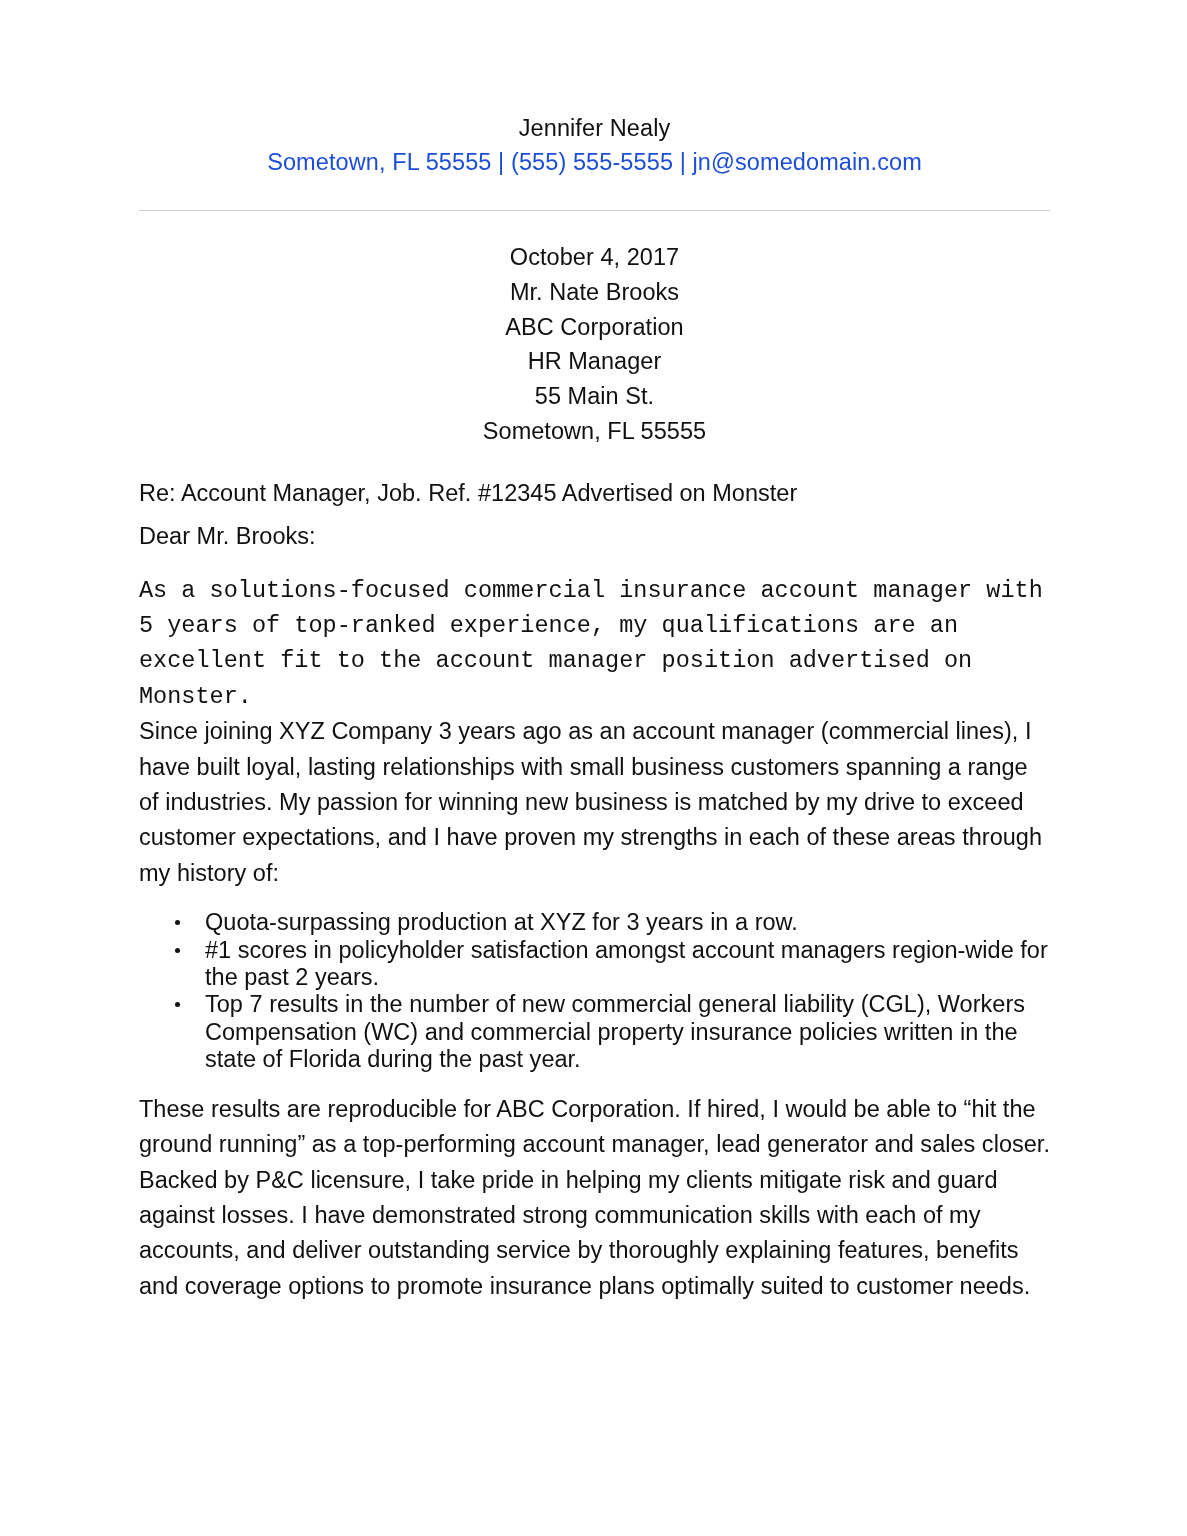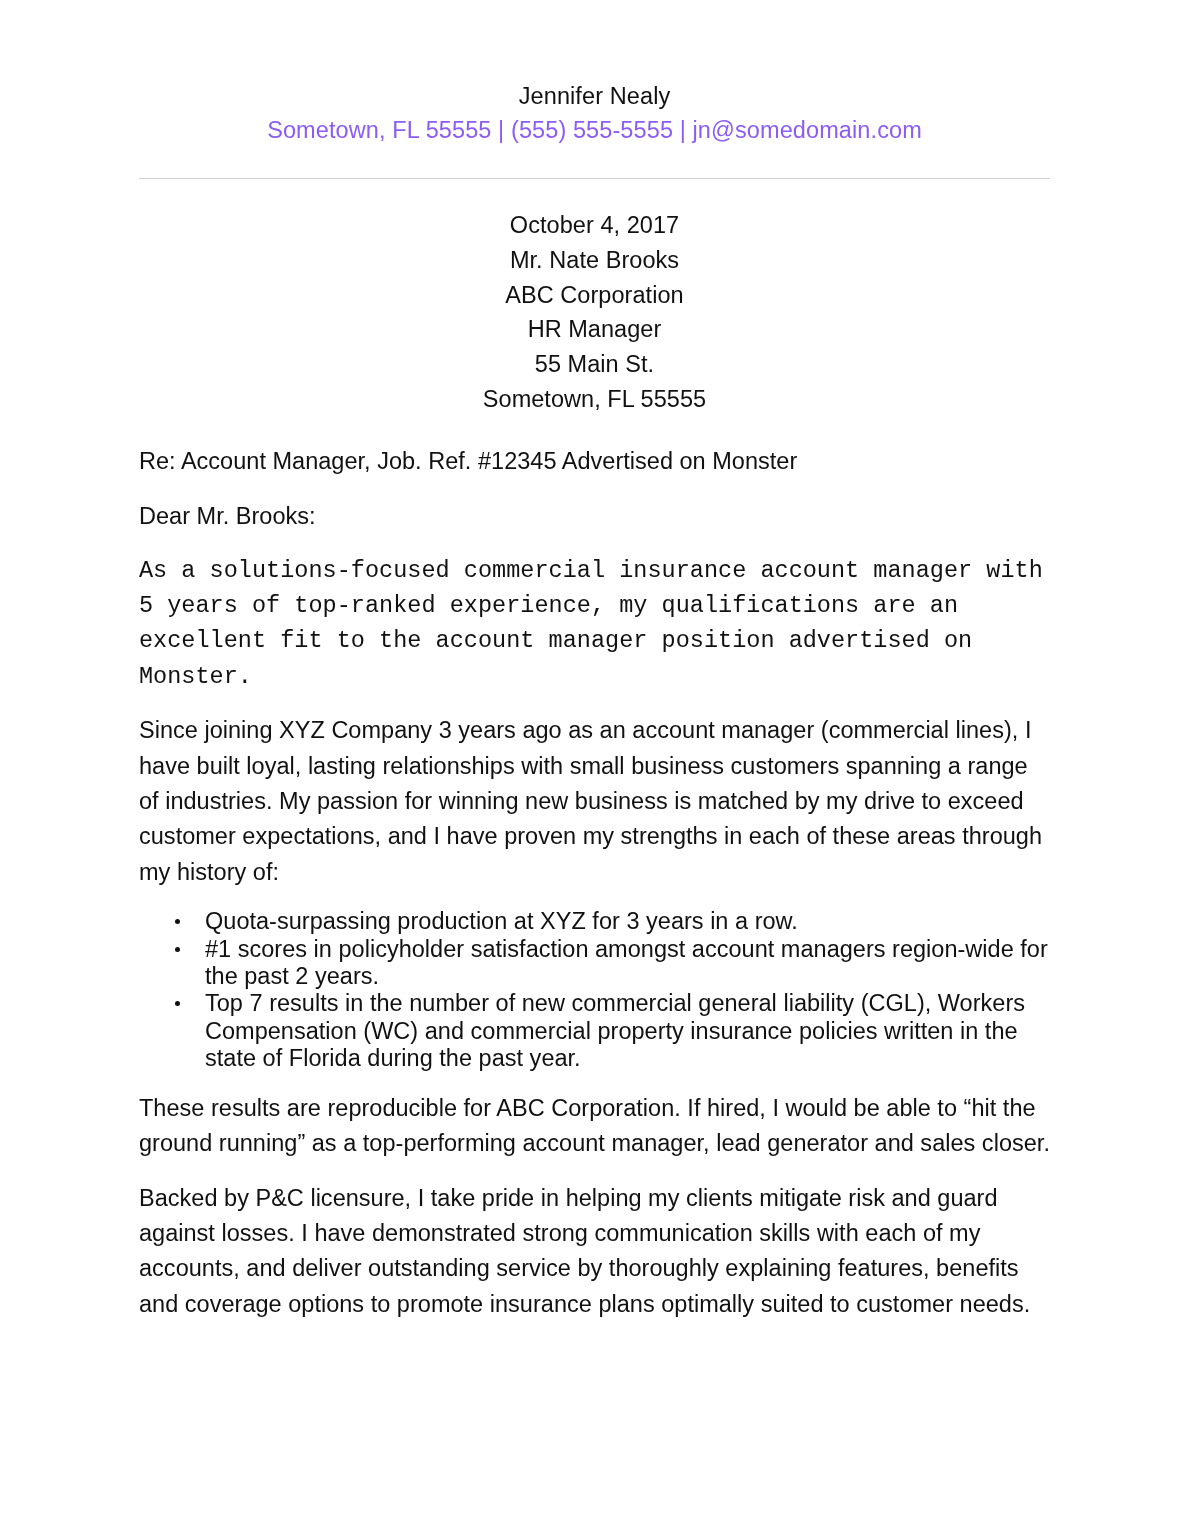--- a/index.html
+++ b/index.html
@@ -26,32 +26,32 @@
   .content {
     position: absolute;
     left: 139px;
     top: 0;
     width: 911px;
   }
 
   
   .letterhead {
     text-align: center;
-    padding-top: 79px;
+    padding-top: 111px;
   }
   .letterhead-name {
     font-size: 23.5px;
     line-height: 34px;
     color: #111111;
     letter-spacing: 0.1px;
   }
   .letterhead-contact {
     font-size: 23.5px;
     line-height: 34px;
-    color: #8b5cf6;
+    color: #1d4ed8;
     letter-spacing: 0.1px;
     white-space: nowrap;
   }
 
   .rule {
     margin-top: 31px;
     height: 1px;
     background: #cfcfcf;
     width: 911px;
   }
@@ -67,25 +67,24 @@
     letter-spacing: 0.05px;
     white-space: nowrap;
     text-align: center;
   }
 
   .para {
     font-size: 23.5px;
     line-height: 35.4px;
     color: #111111;
     letter-spacing: 0.02px;
-    margin-top: 19px;
     text-align: left;
   }
   .para.subject { margin-top: 27px; }
-  .para.salutation { margin-top: 20px; }
+  .para.salutation { margin-top: 8px; }
   .para.first-body { margin-top: 18px; font-family: Liberation Mono, monospace; }
 
   
   .bullets {
     margin: 18px 0 18px 0;
     padding: 0;
     list-style: none;
   }
   .bullet-item {
     position: relative;

